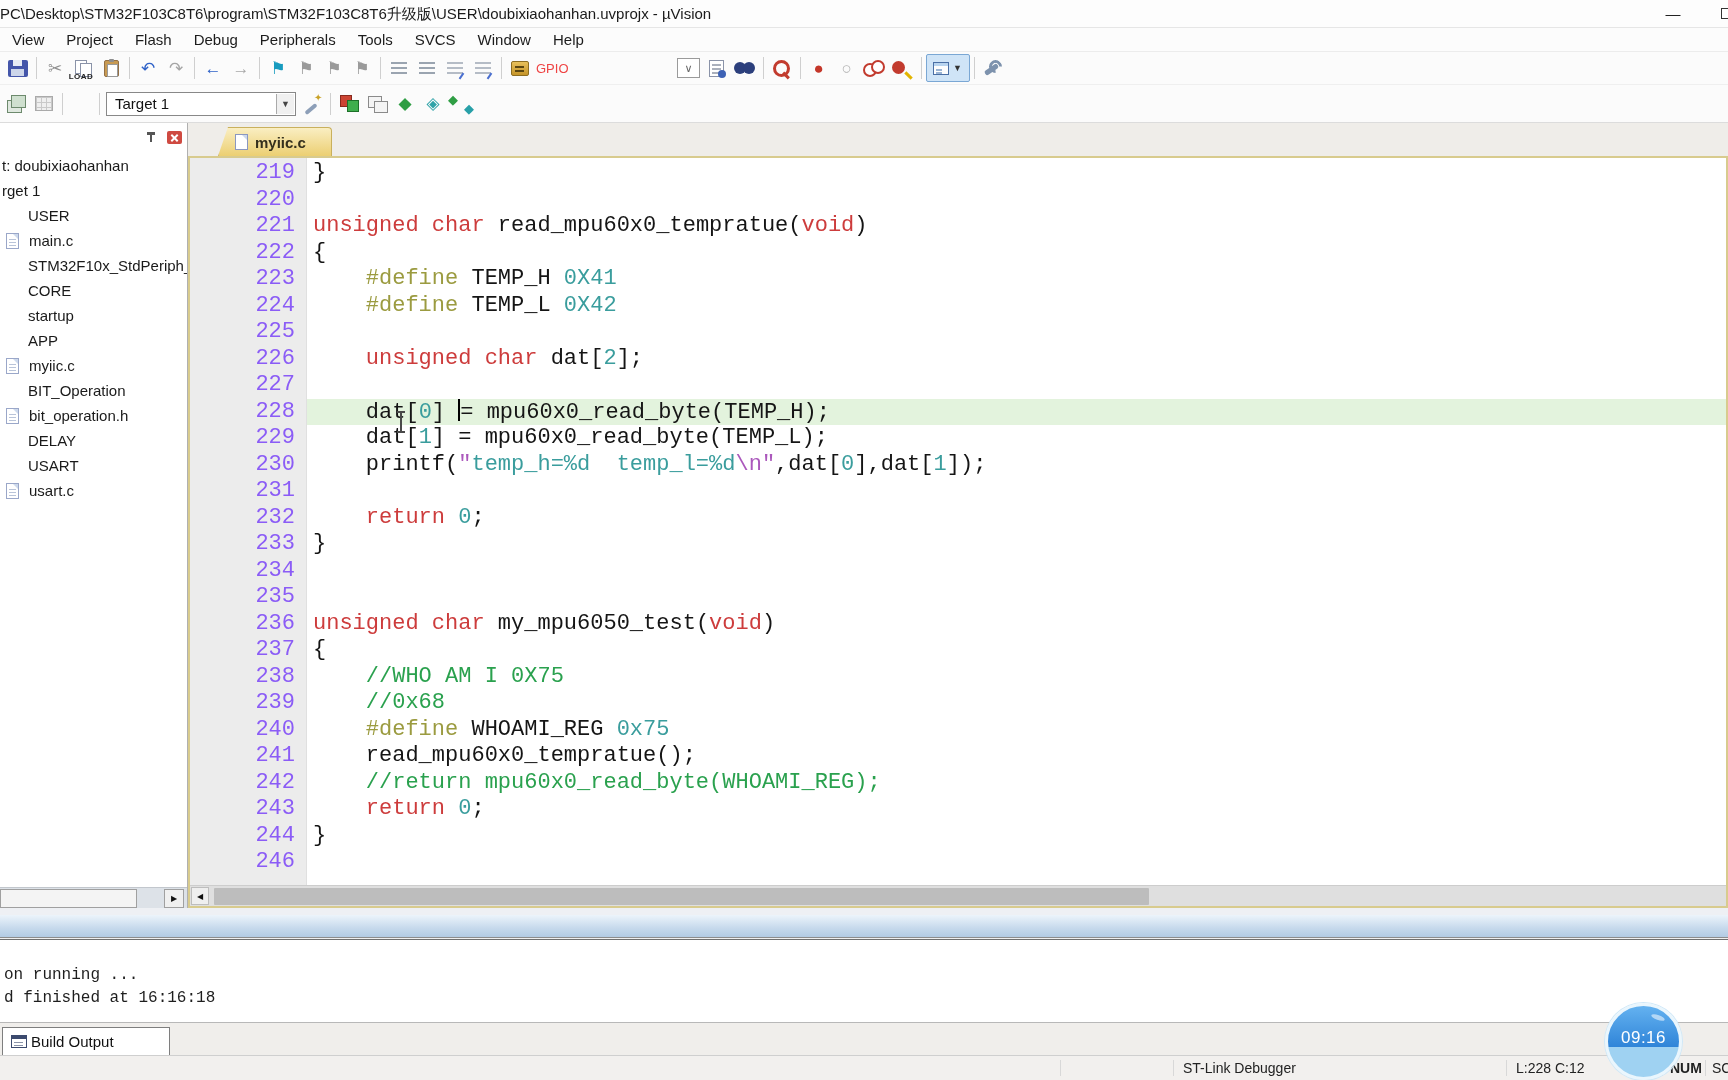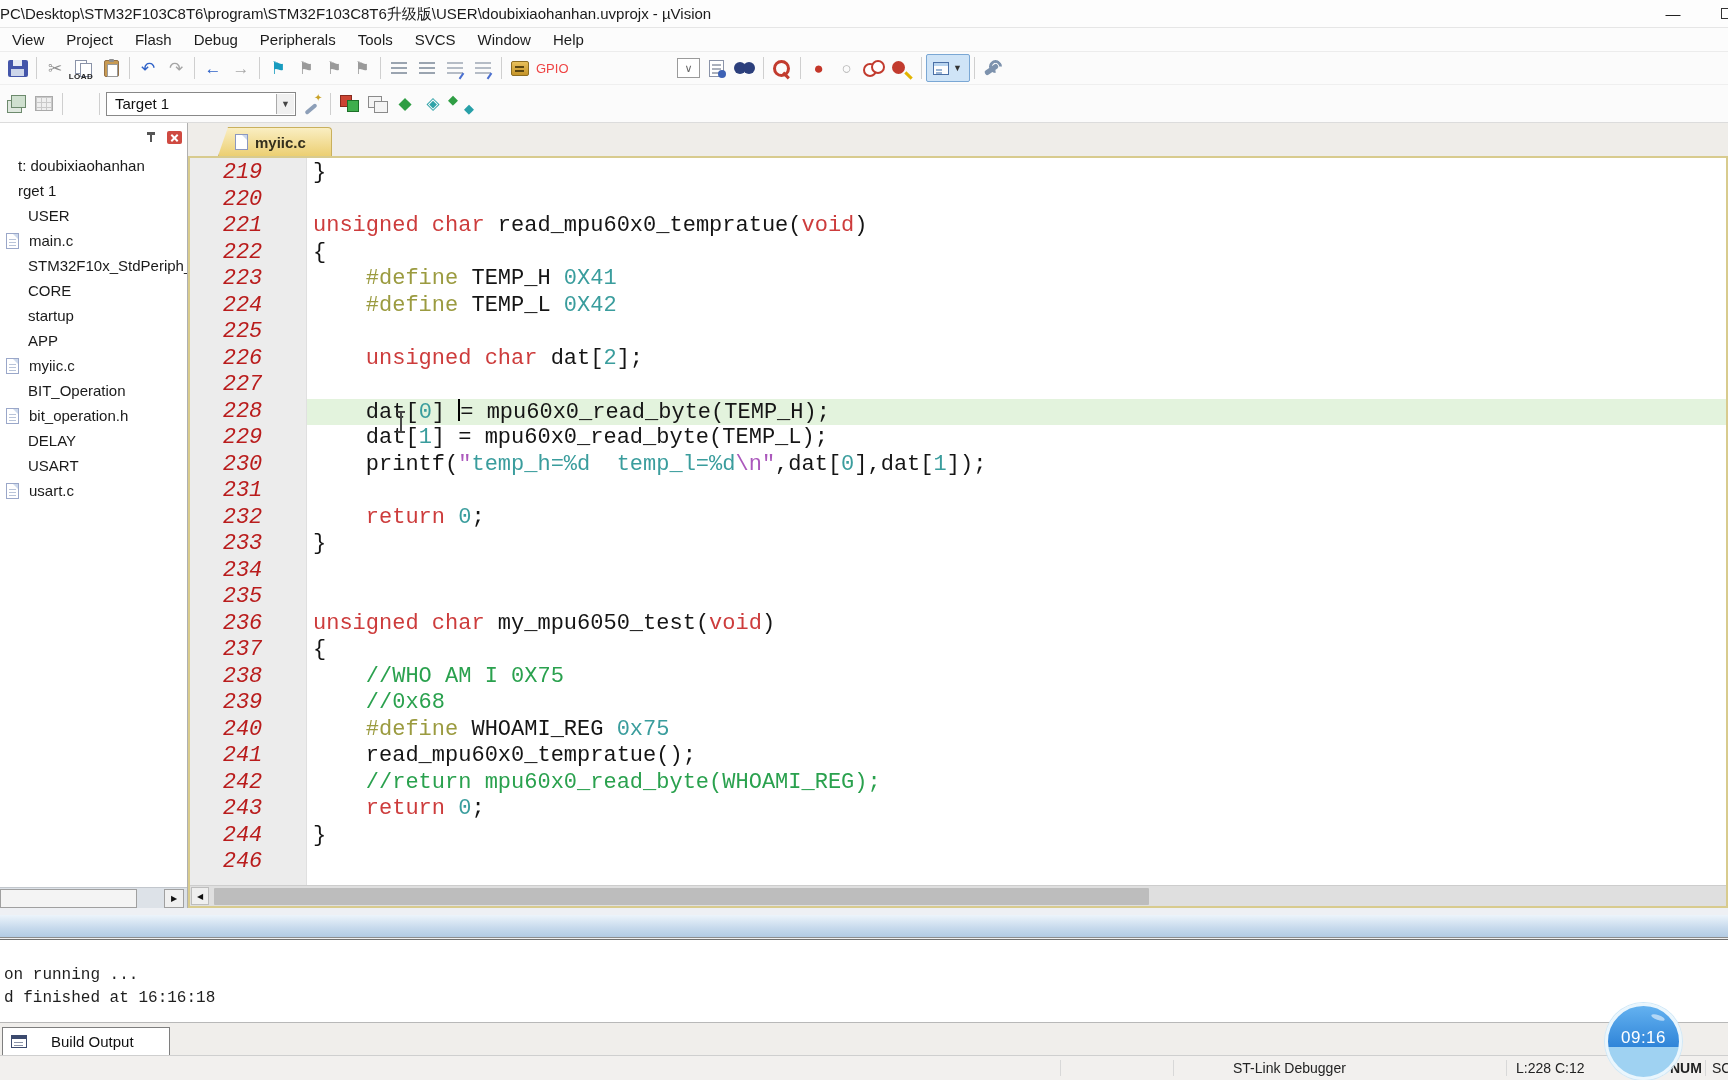--- a/index.html
+++ b/index.html
@@ -96,42 +96,42 @@
   .panel-header{position:absolute;left:0;top:0;right:0;height:28px;background:#fff;}
   .i-pin{position:absolute;right:30px;top:9px;width:12px;height:12px;}
   .i-pin::before{content:"";position:absolute;left:5px;top:2px;width:2px;height:8px;background:#555;}
   .i-pin::after{content:"";position:absolute;left:2px;top:0;width:8px;height:3px;background:#555;}
   .panel-close{position:absolute;right:5px;top:8px;width:15px;height:13px;background:#cf4a41;border-radius:2px;}
   .panel-close::before,.panel-close::after{content:"";position:absolute;left:3px;top:5.5px;width:9px;height:2px;background:#fff;}
   .panel-close::before{transform:rotate(45deg);}
   .panel-close::after{transform:rotate(-45deg);}
   .tree{position:absolute;left:0;top:30px;right:0;bottom:22px;overflow:hidden;}
   .tree-item{height:25px;display:flex;align-items:center;font-size:15px;color:#1a1a1a;white-space:nowrap;}
-  .tree-item.t-root{padding-left:18px;}
+  .tree-item.t-root{padding-left:2px;}
   .tree-item.t-group{padding-left:28px;}
   .tree-item.t-file{padding-left:6px;}
   .file-ico{width:13px;height:16px;background:#fff;border:1px solid #9aa7c9;position:relative;margin-right:10px;flex:0 0 auto;}
   .file-ico::before{content:"";position:absolute;right:0;top:0;border-style:solid;border-width:0 5px 5px 0;border-color:transparent #cdd9ec transparent transparent;}
   .file-ico::after{content:"";position:absolute;left:2px;top:5px;width:7px;height:1px;background:#b9c4d9;box-shadow:0 3px 0 #b9c4d9,0 6px 0 #b9c4d9;}
   .tree-hscroll{position:absolute;left:0;bottom:0;right:0;height:21px;background:#dde2e8;border-top:1px solid #c2c7cd;}
   .tree-thumb{position:absolute;left:0;top:1px;width:137px;height:19px;background:#f4f4f4;border:1px solid #a0a0a0;}
   .tree-arrow{position:absolute;right:3px;top:1px;width:20px;height:19px;background:#f0f0f0;border:1px solid #a0a0a0;display:flex;align-items:center;justify-content:center;font-size:8px;color:#111;}
 
   
   .editor-zone{position:absolute;left:188px;top:123px;right:0;height:785px;background:#efede9;}
   .tabbar{position:absolute;left:0;top:0;right:0;height:33px;background:#efede9;}
   .tab-active{position:absolute;left:30px;bottom:0;width:114px;height:29px;background:linear-gradient(180deg,#faeec2,#eccf72);border:1px solid #c9b05c;border-bottom:none;border-radius:4px 4px 0 0;clip-path:polygon(10px 0,100% 0,100% 100%,0 100%);display:flex;align-items:center;padding-left:16px;gap:7px;}
   .doc-ico{width:13px;height:16px;background:#fff;border:1px solid #8a97c0;position:relative;flex:0 0 auto;}
   .doc-ico::before{content:"";position:absolute;right:0;top:0;border-style:solid;border-width:0 5px 5px 0;border-color:transparent #cdd9ec transparent transparent;}
   .tab-label{font-size:15px;font-weight:bold;color:#35301d;}
   .editor-frame{position:absolute;left:0;top:33px;right:0;bottom:0;background:#fff;border:2px solid #d8cb8e;}
   .gutter-bg{position:absolute;left:0;top:0;width:117px;bottom:21px;background:#ececec;border-right:1px solid #e0e0e0;}
   .code{position:absolute;left:0;top:2px;right:0;bottom:21px;overflow:hidden;font-family:"Liberation Mono","DejaVu Sans Mono",monospace;font-size:22px;}
   .cline{height:26.5px;display:flex;white-space:pre;}
-  .lno{width:117px;flex:0 0 auto;text-align:center;padding-right:12px;color:#b91c1c;font-style:italic;}
+  .lno{width:117px;flex:0 0 auto;text-align:right;padding-right:12px;color:#8b5cf6;}
   .ctext{flex:1;padding-left:6px;color:#151515;}
   .cline.hl .ctext{background:var(--hl-line);}
   .tok-p{color:#151515;}
   .tok-k{color:var(--kw);}
   .tok-d{color:var(--dir);}
   .tok-n{color:var(--num);}
   .tok-c{color:var(--com);}
   .tok-s{color:var(--str);}
   .tok-q{color:var(--esc);}
   .caret{display:inline-block;width:0;border-left:2px solid #000;height:22px;vertical-align:-3px;}
@@ -143,21 +143,21 @@
   .ed-arrow-l{position:absolute;left:1px;top:1px;width:18px;height:18px;background:#efefef;border:1px solid #bdbdbd;display:flex;align-items:center;justify-content:center;font-size:8px;color:#111;}
   .ed-thumb{position:absolute;left:24px;top:2px;width:935px;height:17px;background:#bdbdbd;border-radius:1px;}
 
   
   .gap-strip{position:absolute;left:0;top:908px;width:1728px;height:7px;background:#eef0f4;}
   .blue-band{position:absolute;left:0;top:915px;width:1728px;height:23px;background:linear-gradient(180deg,#ecf4fb,#c6d9ec 60%,#b3cbe3);border-bottom:1px solid #8d8d8d;}
   .output-area{position:absolute;left:0;top:939px;width:1728px;height:83px;background:#fff;border-top:1px solid #6f6f6f;}
   .out-line{font-family:"Liberation Mono","DejaVu Sans Mono",monospace;font-size:16px;color:#1e1e1e;line-height:23px;white-space:pre;padding-left:4px;}
   .output-area .pad{padding-top:24px;}
   .out-tabbar{position:absolute;left:0;top:1022px;width:1728px;height:33px;background:#f0eeeb;border-top:1px solid #b8b8b8;}
-  .out-tab{position:absolute;left:2px;top:4px;width:168px;height:29px;background:#fff;border:1px solid #7e7e7e;display:flex;align-items:center;padding-left:8px;gap:24px;}
+  .out-tab{position:absolute;left:2px;top:4px;width:168px;height:29px;background:#fff;border:1px solid #7e7e7e;display:flex;align-items:center;padding-left:8px;gap:4px;}
   .i-report{width:16px;height:13px;border:1px solid #3c4a6e;background:#fff;position:relative;flex:0 0 auto;}
   .i-report::before{content:"";position:absolute;left:0;top:0;right:0;height:3px;background:#3c4a6e;}
   .i-report::after{content:"";position:absolute;left:2px;top:6px;width:9px;height:1px;background:#8a93a8;box-shadow:0 3px 0 #8a93a8;}
   .out-tab-label{font-size:15px;color:#111;}
 
   
   .statusbar{position:absolute;left:0;top:1055px;width:1728px;height:25px;background:#f2f0ee;border-top:1px solid #cfcfcf;}
   .sb-cell{position:absolute;top:0;bottom:0;display:flex;align-items:center;font-size:14px;color:#222;white-space:nowrap;}
   .sb-sep{position:absolute;top:4px;bottom:4px;width:1px;background:#d8d8d8;}
 
@@ -439,21 +439,21 @@
 <div class="out-tabbar">
   <div class="out-tab">
     <span class="i-report"></span>
     <span class="out-tab-label">Build Output</span>
   </div>
 </div>
 
 <div class="statusbar">
   <div class="sb-sep" style="left:1060px"></div>
   <div class="sb-sep" style="left:1173px"></div>
-  <div class="sb-cell" style="left:1233px">ST-Link Debugger</div>
+  <div class="sb-cell" style="left:1183px">ST-Link Debugger</div>
   <div class="sb-sep" style="left:1506px"></div>
   <div class="sb-cell" style="left:1516px">L:228 C:12</div>
   <div class="sb-sep" style="left:1626px"></div>
   <div class="sb-cell" style="left:1634px">CAP</div>
   <div class="sb-sep" style="left:1662px"></div>
   <div class="sb-cell" style="left:1670px;font-weight:bold">NUM</div>
   <div class="sb-sep" style="left:1705px"></div>
   <div class="sb-cell" style="left:1712px">SC</div>
 </div>
 

